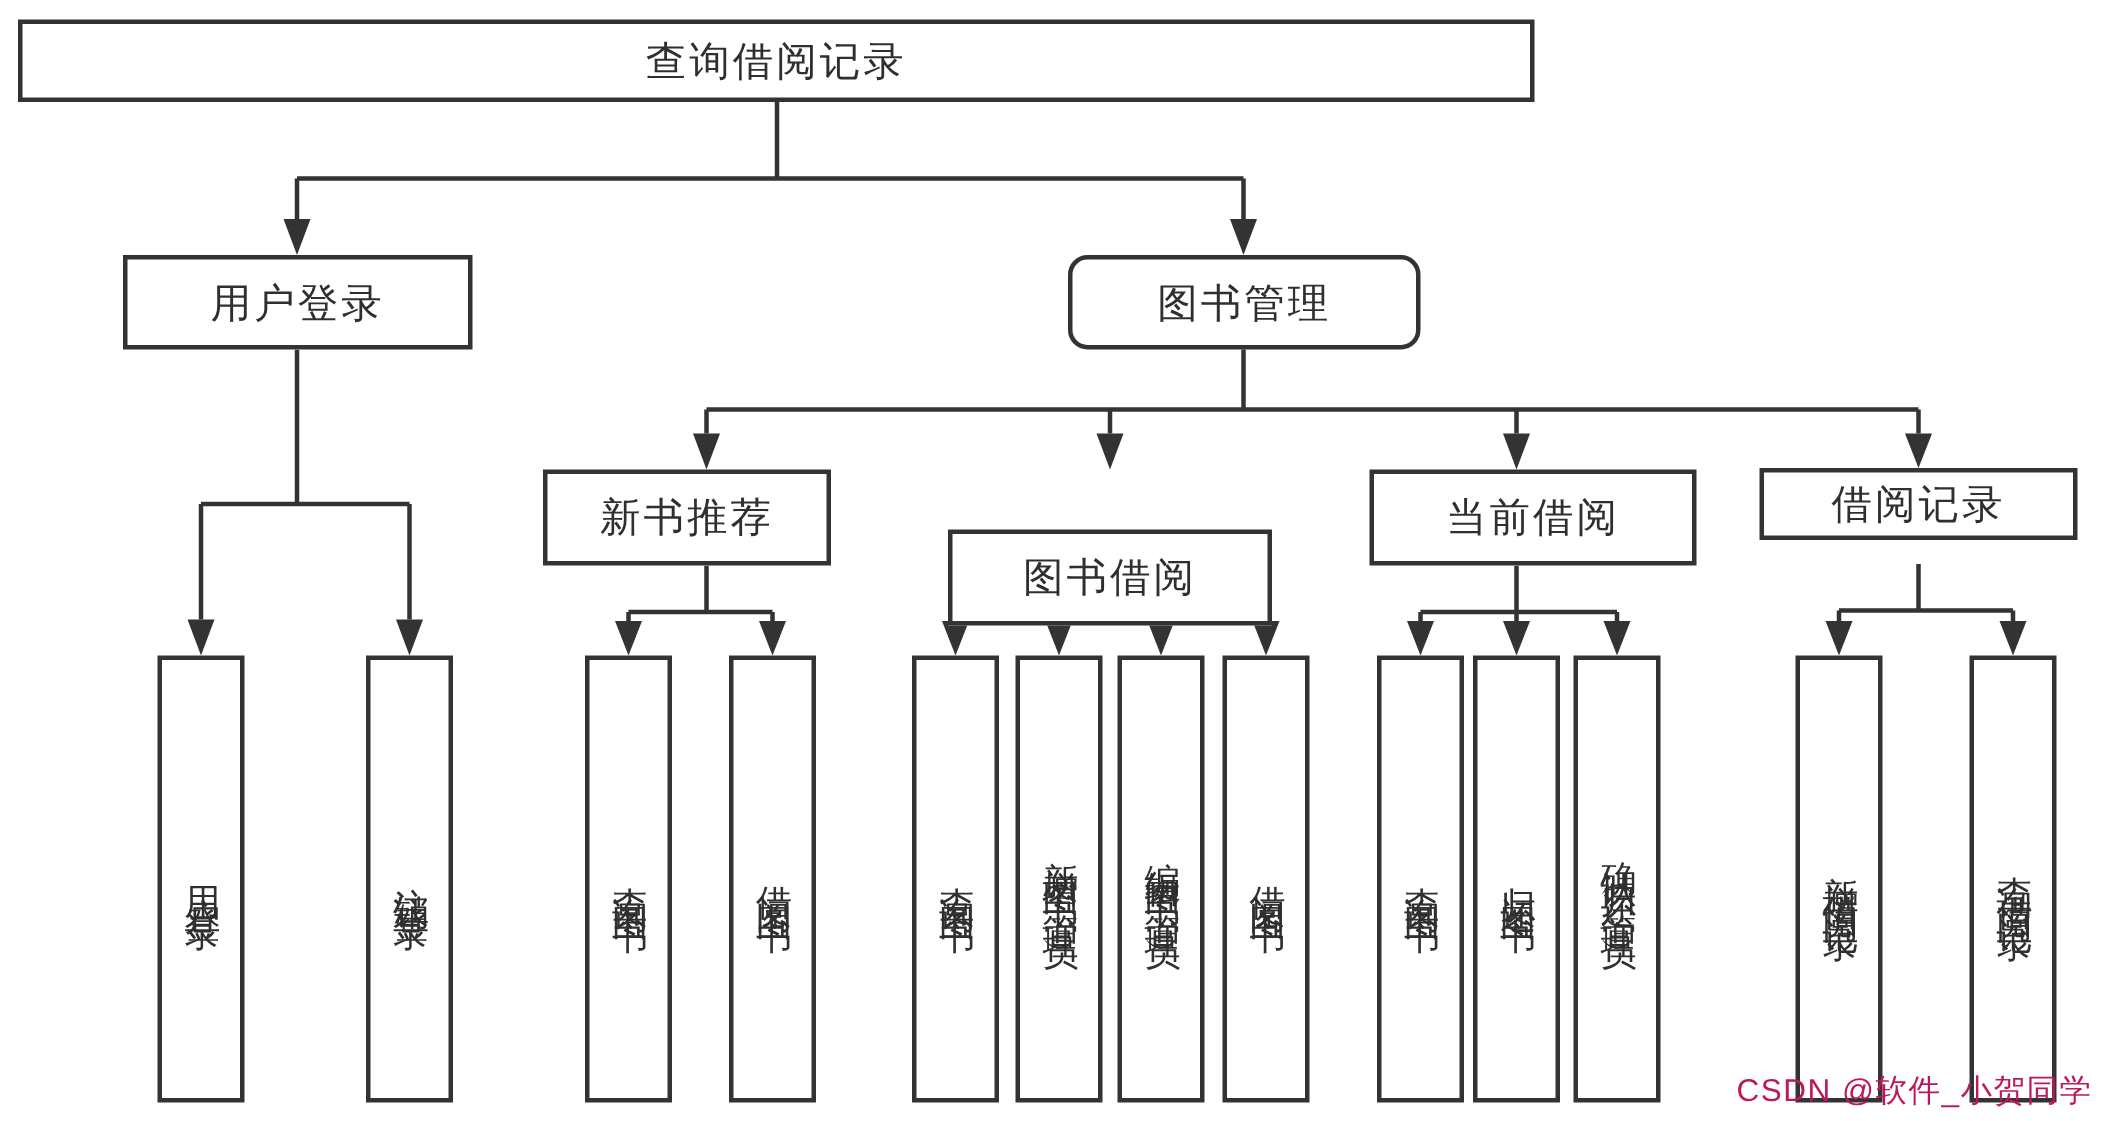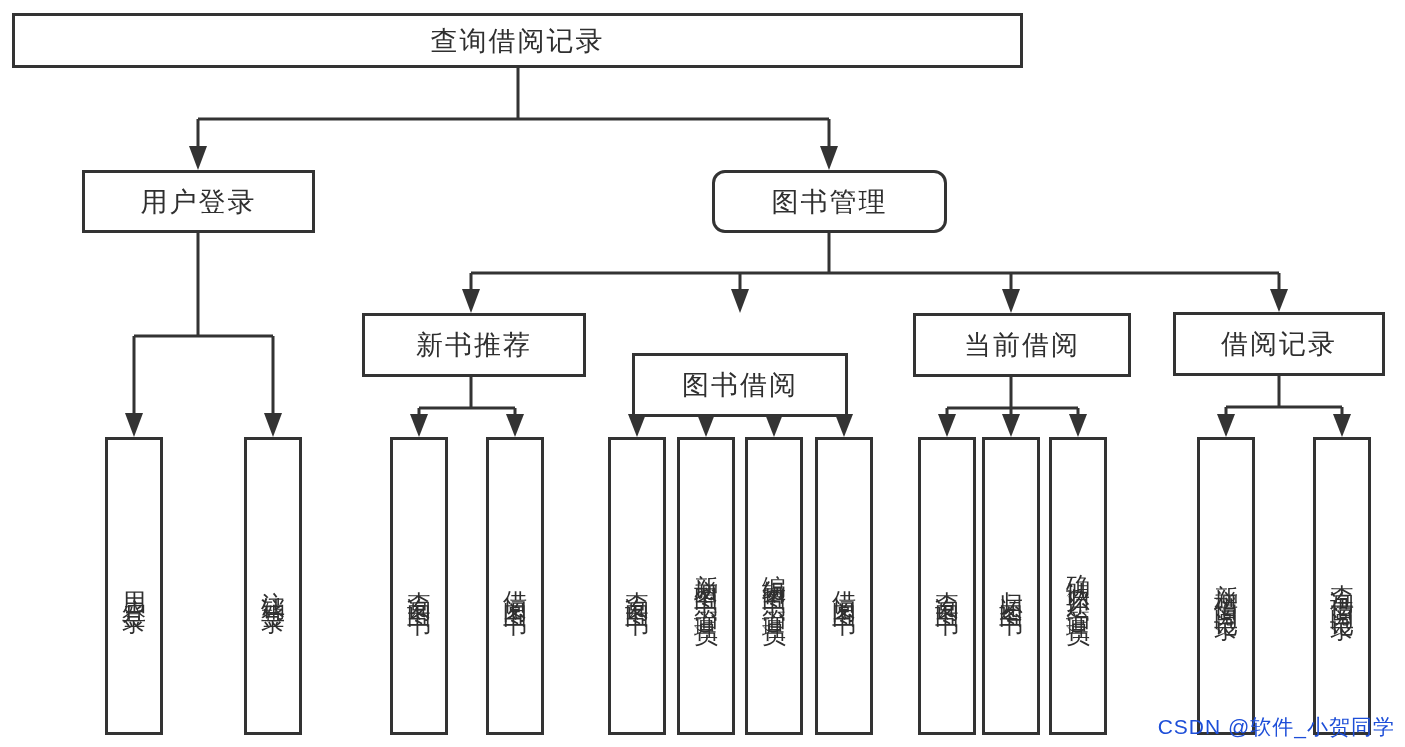--- a/index.html
+++ b/index.html
@@ -47,21 +47,21 @@
     letter-spacing: 7px;
     line-height: 1;
     color: #2f2f2f;
     z-index: 2;
   }
   #watermark {
     position: absolute;
     top: 713px;
     right: 10px;
     font-size: 21px;
-    color: #1d4ed8;
+    color: #be185d;
     letter-spacing: 1px;
     z-index: 3;
     white-space: nowrap;
   }
 </style>
 </head>
 <body>
 
 <div id="canvas">
 
@@ -113,24 +113,24 @@
       <polygon points="1217,414 1235,414 1226,437" fill="#333333"></polygon>
       <polygon points="1333,414 1351,414 1342,437" fill="#333333"></polygon>
     </g>
   </svg>
 
   <div class="hbox" style="left:12px; top:13px; width:1011px; height:55px;">查询借阅记录</div>
 
   <div class="hbox" style="left:82px; top:170px; width:233px; height:63px;">用户登录</div>
   <div class="hbox" style="left:712px; top:170px; width:235px; height:63px;border-radius:13px;">图书管理</div>
 
-  <div class="hbox" style="left:362px; top:313px; width:224px; height:64px;">新书推荐</div>
+  <div class="hbox" style="left:362px; top:313px; width:192px; height:64px;">新书推荐</div>
   <div class="hbox" style="left:632px; top:313px; width:216px; height:64px;margin-top:40px;">图书借阅</div>
   <div class="hbox" style="left:913px; top:313px; width:218px; height:64px;">当前借阅</div>
-  <div class="hbox" style="left:1173px; top:312px; width:212px; height:64px;">借阅记录</div>
+  <div class="hbox" style="left:1173px; top:312px; width:212px; height:48px;">借阅记录</div>
 
   <div class="vbox" style="left:105px;">用户登录</div>
   <div class="vbox" style="left:244px;">注销登录</div>
 
   <div class="vbox" style="left:390px;">查询图书</div>
   <div class="vbox" style="left:486px;">借阅图书</div>
 
   <div class="vbox" style="left:608px;">查询图书</div>
   <div class="vbox" style="left:677px;">新增图书（管理员）</div>
   <div class="vbox" style="left:745px;">编辑图书（管理员）</div>

